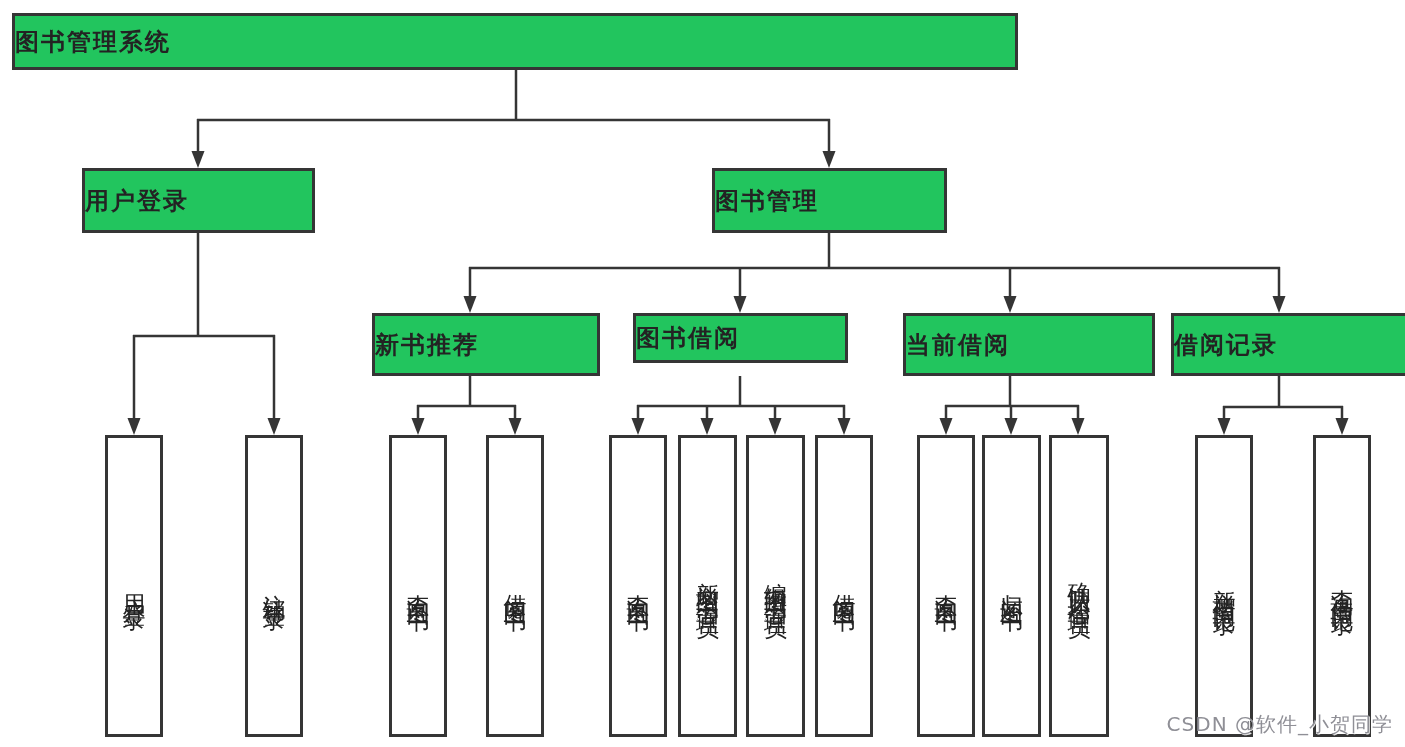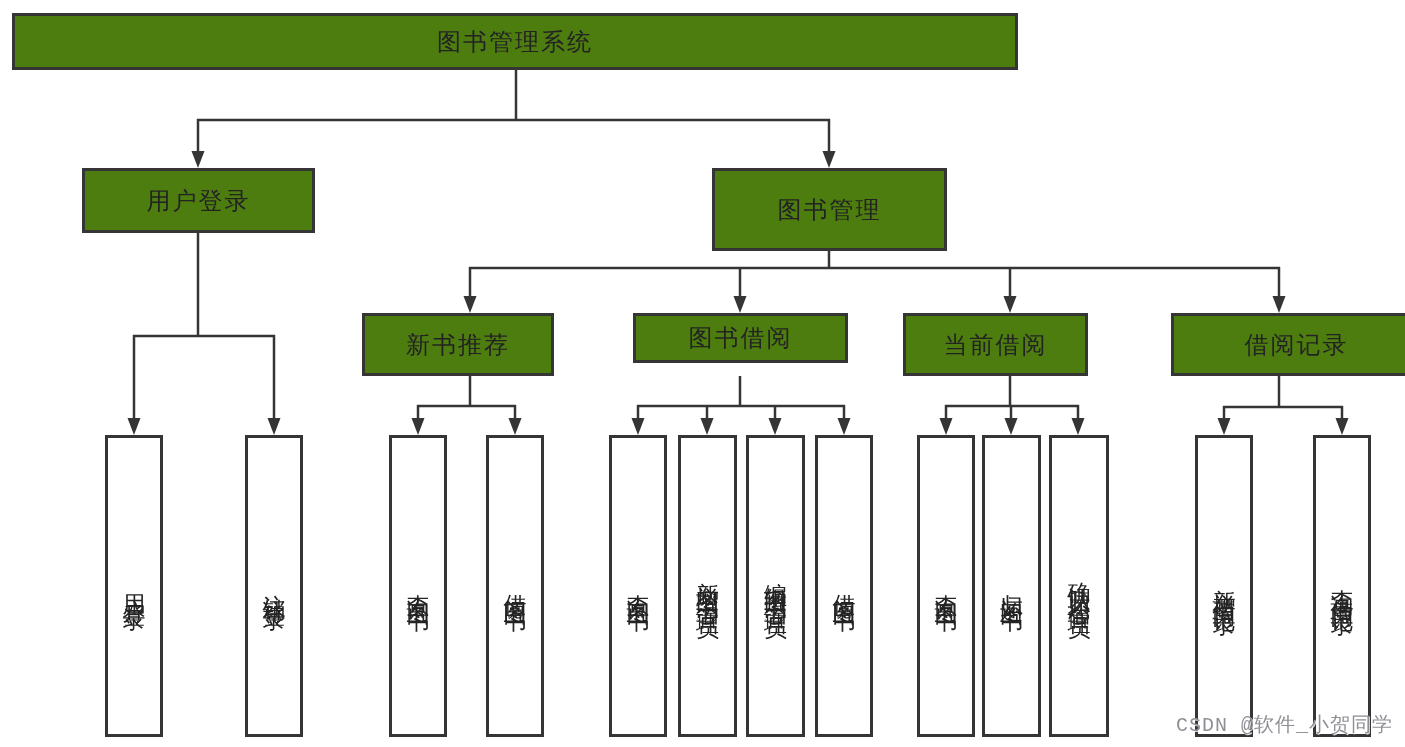--- a/index.html
+++ b/index.html
@@ -20,28 +20,28 @@
   .connectors{
     position:absolute;
     left:0;top:0;
     width:1405px;height:747px;
     pointer-events:none;
   }
   .hbox{
     position:absolute;
     box-sizing:border-box;
     border:3px solid var(--line);
-    background:#4d7c0f;
+    background:#22c55e;
     display:flex;
     align-items:center;
-    justify-content:center;
     color:var(--text);
     font-size:24px;
     letter-spacing:2px;
     white-space:nowrap;
+    font-weight:bold;
   }
   .vbox{
     position:absolute;
     box-sizing:border-box;
     border:3px solid var(--line);
     background:#fff;
     top:435px;
     height:302px;
     width:58px;
     display:flex;
@@ -59,21 +59,20 @@
   }
   .watermark{
     position:absolute;
     top:711px;
     right:12px;
     font-size:20px;
     color:var(--wm);
     letter-spacing:1px;
     text-shadow:1px 1px 0 rgba(255,255,255,0.85);
     white-space:nowrap;
-    font-family:Liberation Mono, monospace;
   }
 </style>
 </head>
 <body>
 
 <div class="canvas">
 
   <svg class="connectors" width="1405" height="747" viewBox="0 0 1405 747" xmlns="http://www.w3.org/2000/svg">
     <g stroke="#353535" stroke-width="2.5" fill="none">
 
@@ -140,31 +139,31 @@
     </g>
   </svg>
 
   <div class="hbox" style="left:12px;top:13px;width:1006px;height:57px">
     <span>图书管理系统</span>
   </div>
 
   <div class="hbox" style="left:82px;top:168px;width:233px;height:65px">
     <span>用户登录</span>
   </div>
-  <div class="hbox" style="left:712px;top:168px;width:235px;height:83px">
+  <div class="hbox" style="left:712px;top:168px;width:235px;height:65px">
     <span>图书管理</span>
   </div>
 
-  <div class="hbox" style="left:362px;top:313px;width:192px;height:63px">
+  <div class="hbox" style="left:372px;top:313px;width:228px;height:63px">
     <span>新书推荐</span>
   </div>
   <div class="hbox" style="left:633px;top:313px;width:215px;height:50px">
     <span>图书借阅</span>
   </div>
-  <div class="hbox" style="left:903px;top:313px;width:185px;height:63px">
+  <div class="hbox" style="left:903px;top:313px;width:252px;height:63px">
     <span>当前借阅</span>
   </div>
   <div class="hbox" style="left:1171px;top:313px;width:251px;height:63px">
     <span>借阅记录</span>
   </div>
 
   <div class="vbox" style="left:105px">
     <span class="vlbl">用户登录</span>
   </div>
   <div class="vbox" style="left:245px">

